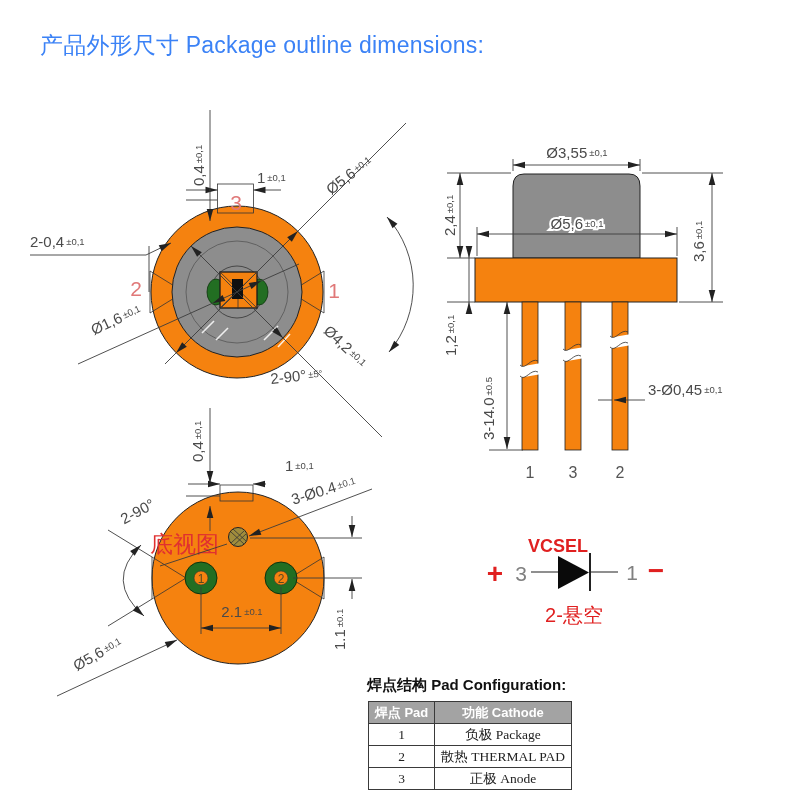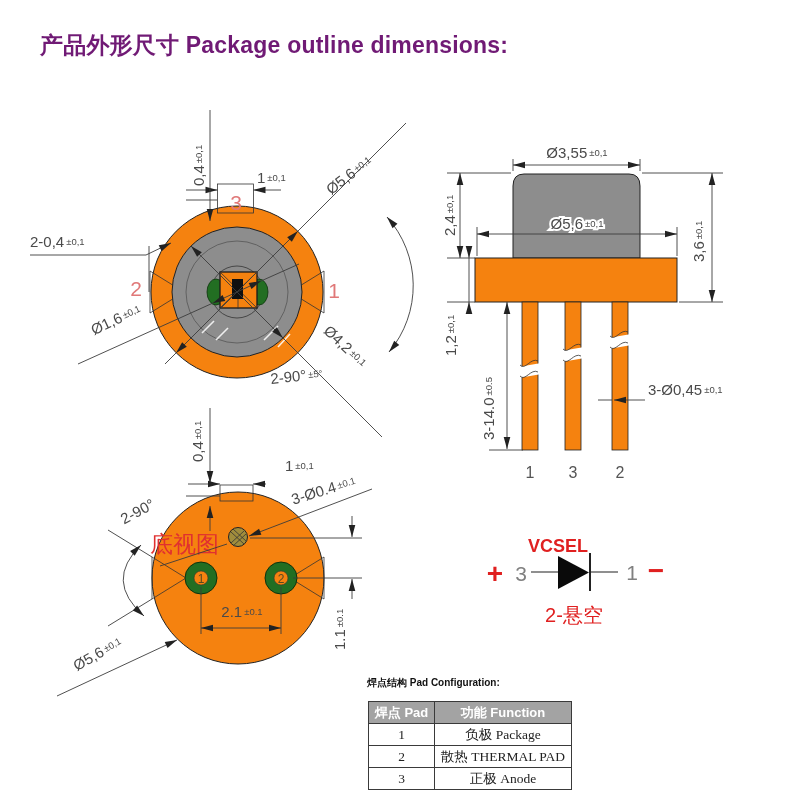--- a/index.html
+++ b/index.html
@@ -1,34 +1,34 @@
 <!DOCTYPE html>
 <html><head>
 <meta charset="utf-8">
 <style>
   html,body{margin:0;padding:0;background:#ffffff;width:800px;height:800px;
     font-family:"Liberation Sans",sans-serif;}
   #stage{position:relative;width:800px;height:800px;background:#fff;overflow:hidden;}
   #draw{position:absolute;left:0;top:0;}
-  .page-title{position:absolute;left:40px;top:30px;font-size:23px;font-weight:bold;
-    color:#701a75;letter-spacing:.2px;}
+  .page-title{position:absolute;left:40px;top:30px;font-size:23px;font-weight:normal;
+    color:#3b82f6;letter-spacing:.2px;}
   
   text{font-family:"Liberation Sans",sans-serif;}
   .dim{font-size:15px;fill:#4a4a4a;}
   .tol{font-size:9.5px;}
   .pinred{font-size:21px;fill:#e07878;}
   .pinnum{font-size:16px;fill:#555;}
   .halo{stroke:#ffffff;stroke-width:4px;paint-order:stroke;}
   .redtxt{fill:#e02020;}
   .cjk-red{font-size:23px;fill:#e03030;}
   .dl{stroke:#3c3c3c;stroke-width:0.9;fill:none;}
   .edge{stroke:#222;stroke-width:1;}
   .thin{stroke:#333;stroke-width:0.8;fill:none;}
   
-  .pad-heading{position:absolute;left:367px;top:676px;font-size:10px;font-weight:bold;color:#111;}
+  .pad-heading{position:absolute;left:367px;top:676px;font-size:15px;font-weight:bold;color:#111;}
   .pad-table{position:absolute;left:368px;top:701px;border-collapse:collapse;
     font-family:"Liberation Serif",serif;font-size:13.5px;color:#222;}
   .pad-table th,.pad-table td{border:1.4px solid #3a3a3a;text-align:center;padding:0;}
   .pad-table th{background:#a3a3a3;color:#ffffff;font-family:"Liberation Sans",sans-serif;
     font-size:13px;font-weight:bold;height:21px;}
   .pad-table td{height:21px;background:#fff;}
   .col-pad{width:65px;}
   .col-fn{width:136px;}
 </style>
 </head>
@@ -258,21 +258,21 @@
       <text text-anchor="middle" x="656" y="580" font-size="28" font-weight="bold" class="redtxt">−</text>
       <text text-anchor="middle" x="574" y="622" font-size="20" class="redtxt">2-悬空</text>
     </g>
   </svg>
 
   <div class="pad-heading">焊点结构 Pad Configuration:</div>
   <table class="pad-table">
     <thead>
       <tr>
         <th class="col-pad">焊点 Pad</th>
-        <th class="col-fn">功能 Function</th>
+        <th class="col-fn">功能 Cathode</th>
       </tr>
     </thead>
     <tbody>
       <tr>
         <td>1</td>
         <td>负极 Package</td>
       </tr>
       <tr>
         <td>2</td>
         <td>散热 THERMAL PAD</td>

